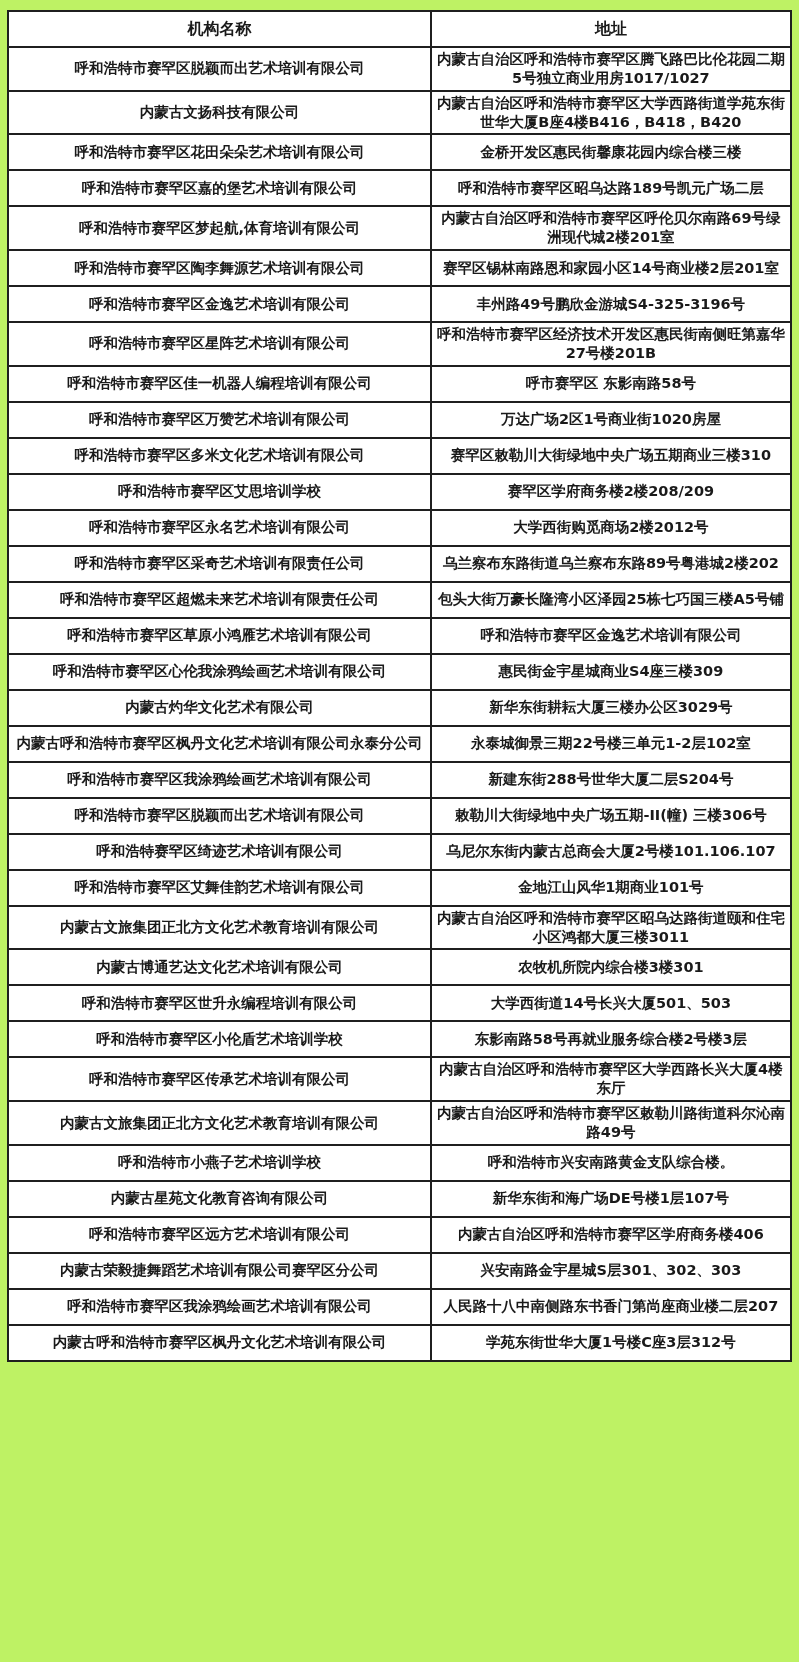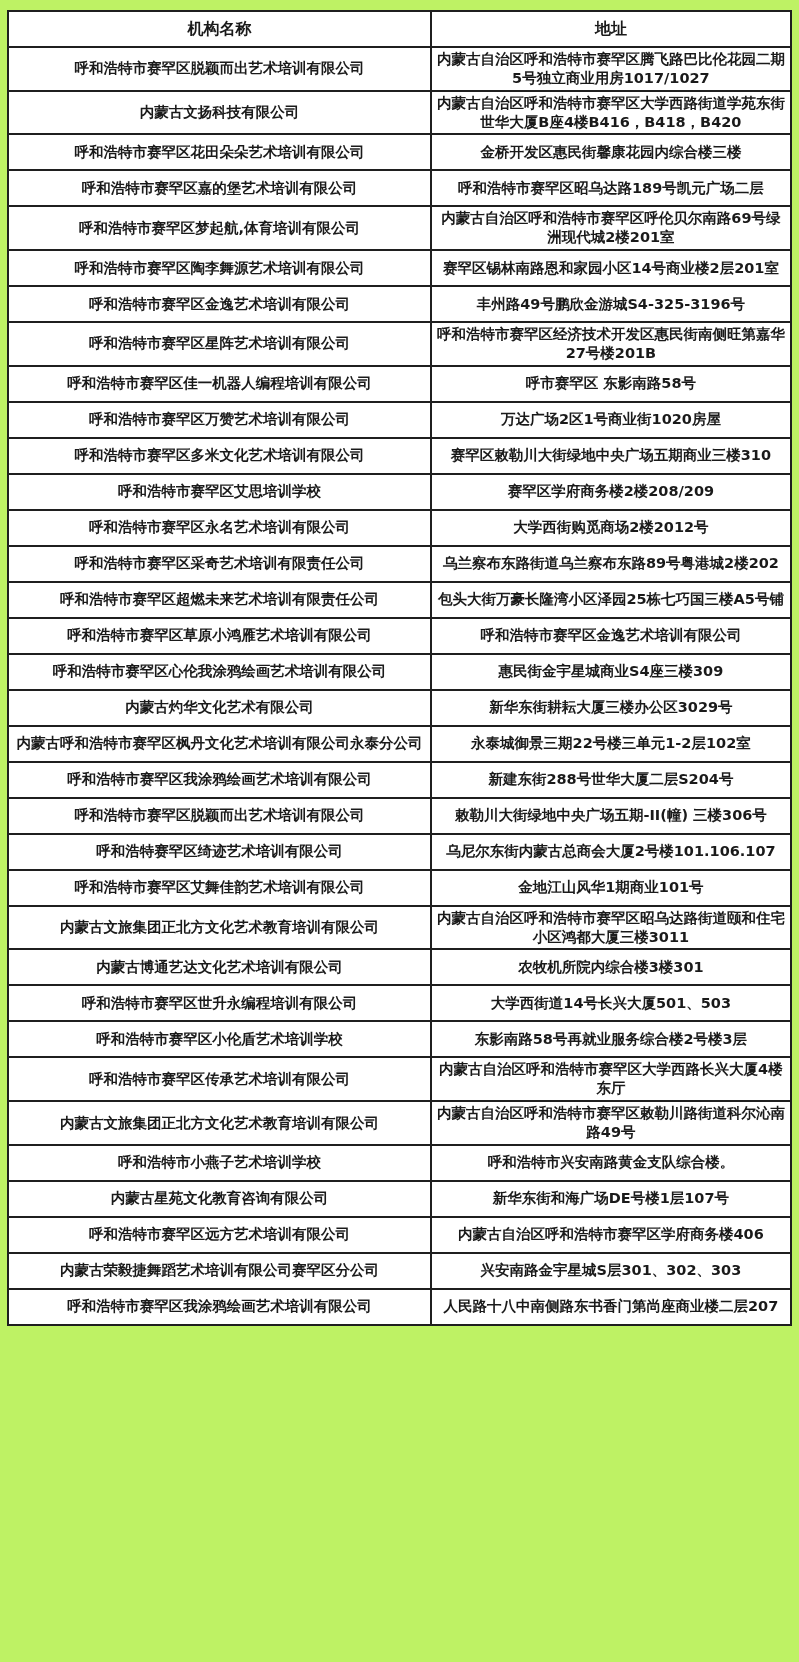--- a/index.html
+++ b/index.html
@@ -229,15 +229,19 @@
     <td>内蒙古荣毅捷舞蹈艺术培训有限公司赛罕区分公司</td>
     <td>兴安南路金宇星城S层301、302、303</td>
   </tr>
 
 
   <tr>
     <td>呼和浩特市赛罕区我涂鸦绘画艺术培训有限公司</td>
     <td>人民路十八中南侧路东书香门第尚座商业楼二层207</td>
   </tr>
 
+  <tr>
+    <td>内蒙古呼和浩特市赛罕区枫丹文化艺术培训有限公司</td>
+    <td>学苑东街世华大厦1号楼C座3层312号</td>
+  </tr>
 </tbody>
   </table>
 </div>
 
 </body></html>

